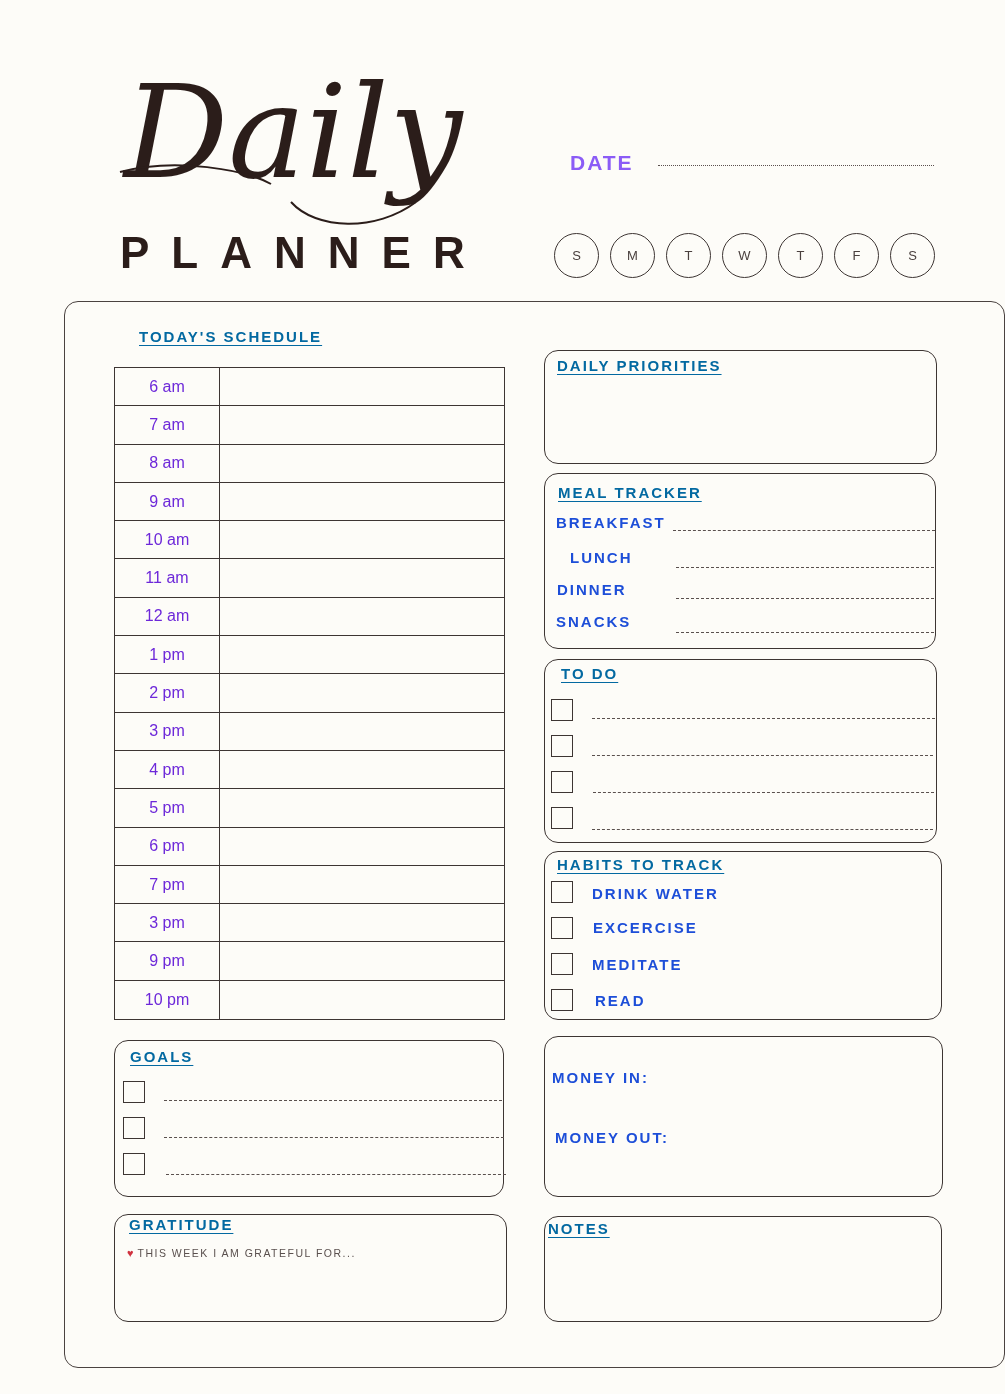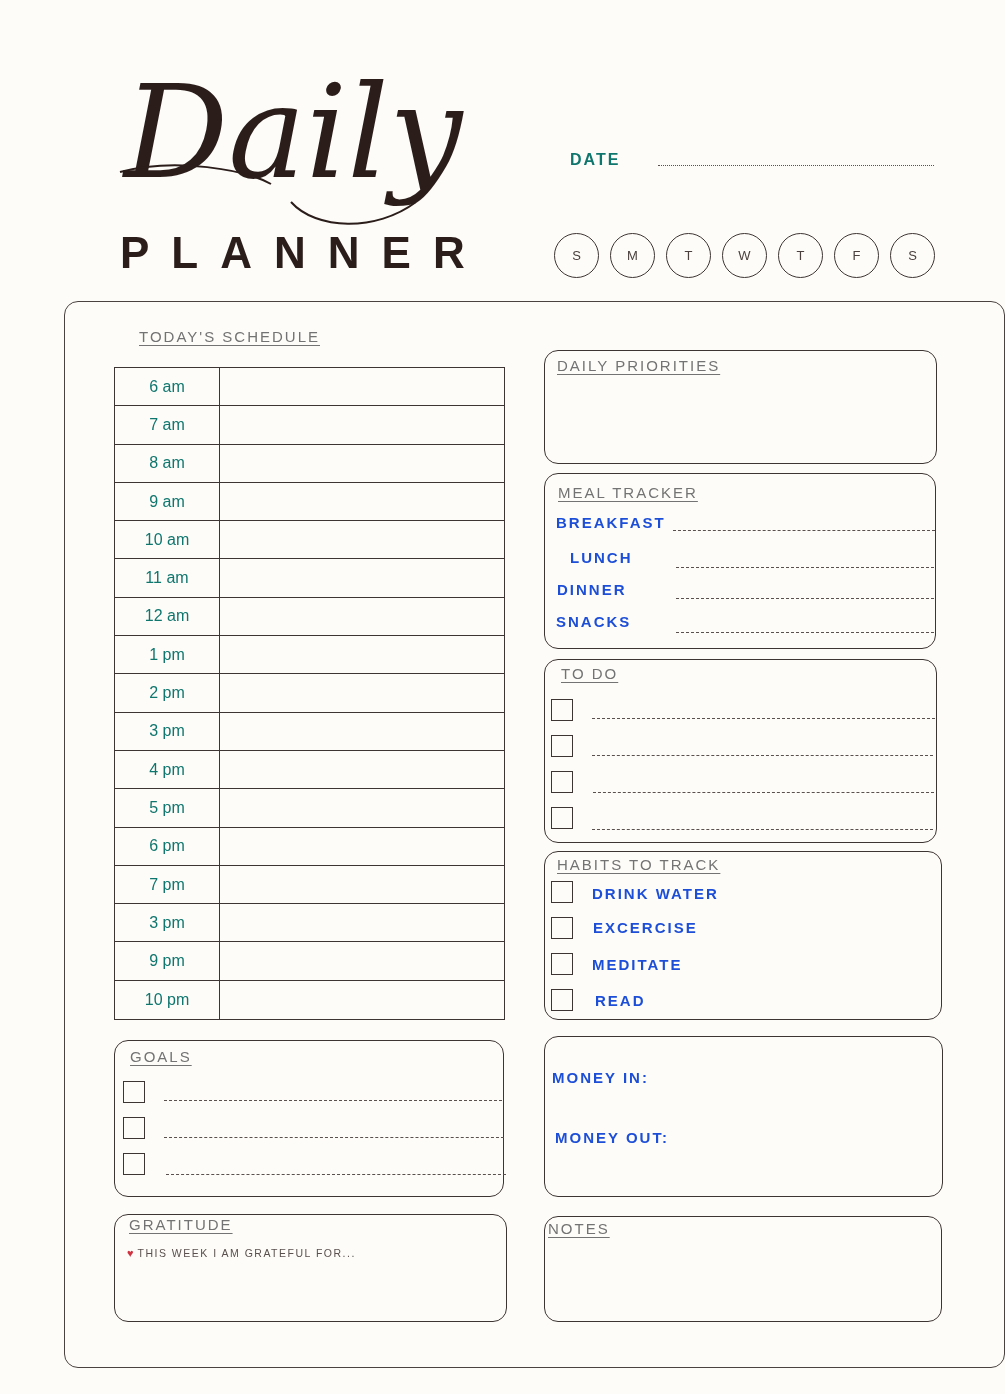--- a/index.html
+++ b/index.html
@@ -8,38 +8,38 @@
     font-family: "Liberation Sans", "DejaVu Sans", sans-serif; color:#2f2624;
   }
   .abs { position:absolute;margin-left:24px; }
   .title-script {
     left:92px; top:52px; width:360px; height:180px;
   }
   .title-planner {
     left:96px; top:228px; font-size:44px; font-weight:bold; letter-spacing:22px; color:#2b1d1a;
     font-family: "Liberation Sans", sans-serif;
   }
-  .date-label { left:546px; top:151px; font-size:16px; font-weight:bold; letter-spacing:2px; color:#0f766e; }
+  .date-label { left:546px; top:151px; font-size:21px; font-weight:bold; letter-spacing:2px; color:#8b5cf6; }
   .date-line { left:634px; top:165px; width:276px; border-bottom:1.5px dotted #5a504e; }
   .days { left:530px; top:233px; display:flex; gap:11px; }
   .day {
     width:43px; height:43px; border:1.5px solid #3d3533; border-radius:50%;
     display:flex; align-items:center; justify-content:center; font-size:13px; color:#4a403e;
   }
   .frame {
     left:40px; top:301px; width:941px; height:1067px; border:1.5px solid #4a4240; border-radius:14px; box-sizing:border-box;
   }
   .sec-title {
-    font-size:15px; font-weight:normal; letter-spacing:2px; text-decoration:underline; text-underline-offset:3px;
-    color:#737373;
+    font-size:15px; font-weight:bold; letter-spacing:2px; text-decoration:underline; text-underline-offset:3px;
+    color:#0369a1;
   }
   .sched { left:90px; top:367px; width:391px; border:1.5px solid #3d3533; box-sizing:border-box; }
   .sched-row { display:flex; height:38.3px; border-bottom:1.5px solid #3d3533; box-sizing:border-box; }
   .sched-row:last-child { border-bottom:none;gap:24px; }
-  .sched-time { width:104px; border-right:1.5px solid #3d3533; display:flex; align-items:center; justify-content:center; font-size:16px; color:#0f766e; }
+  .sched-time { width:104px; border-right:1.5px solid #3d3533; display:flex; align-items:center; justify-content:center; font-size:16px; color:#6d28d9; }
   .sched-slot { flex:1; }
   .box { border:1.5px solid #3d3533; border-radius:14px; box-sizing:border-box; }
   .chk { width:22px; height:22px; border:1.5px solid #3d3533; box-sizing:border-box; }
   .dash { border-bottom:1.2px dashed #5a504e; height:0; }
   .lbl { font-size:15px; font-weight:bold; letter-spacing:2px; color:#1d4ed8; }
 </style>
 </head>
 <body>
 
 <div class="abs title-script">

